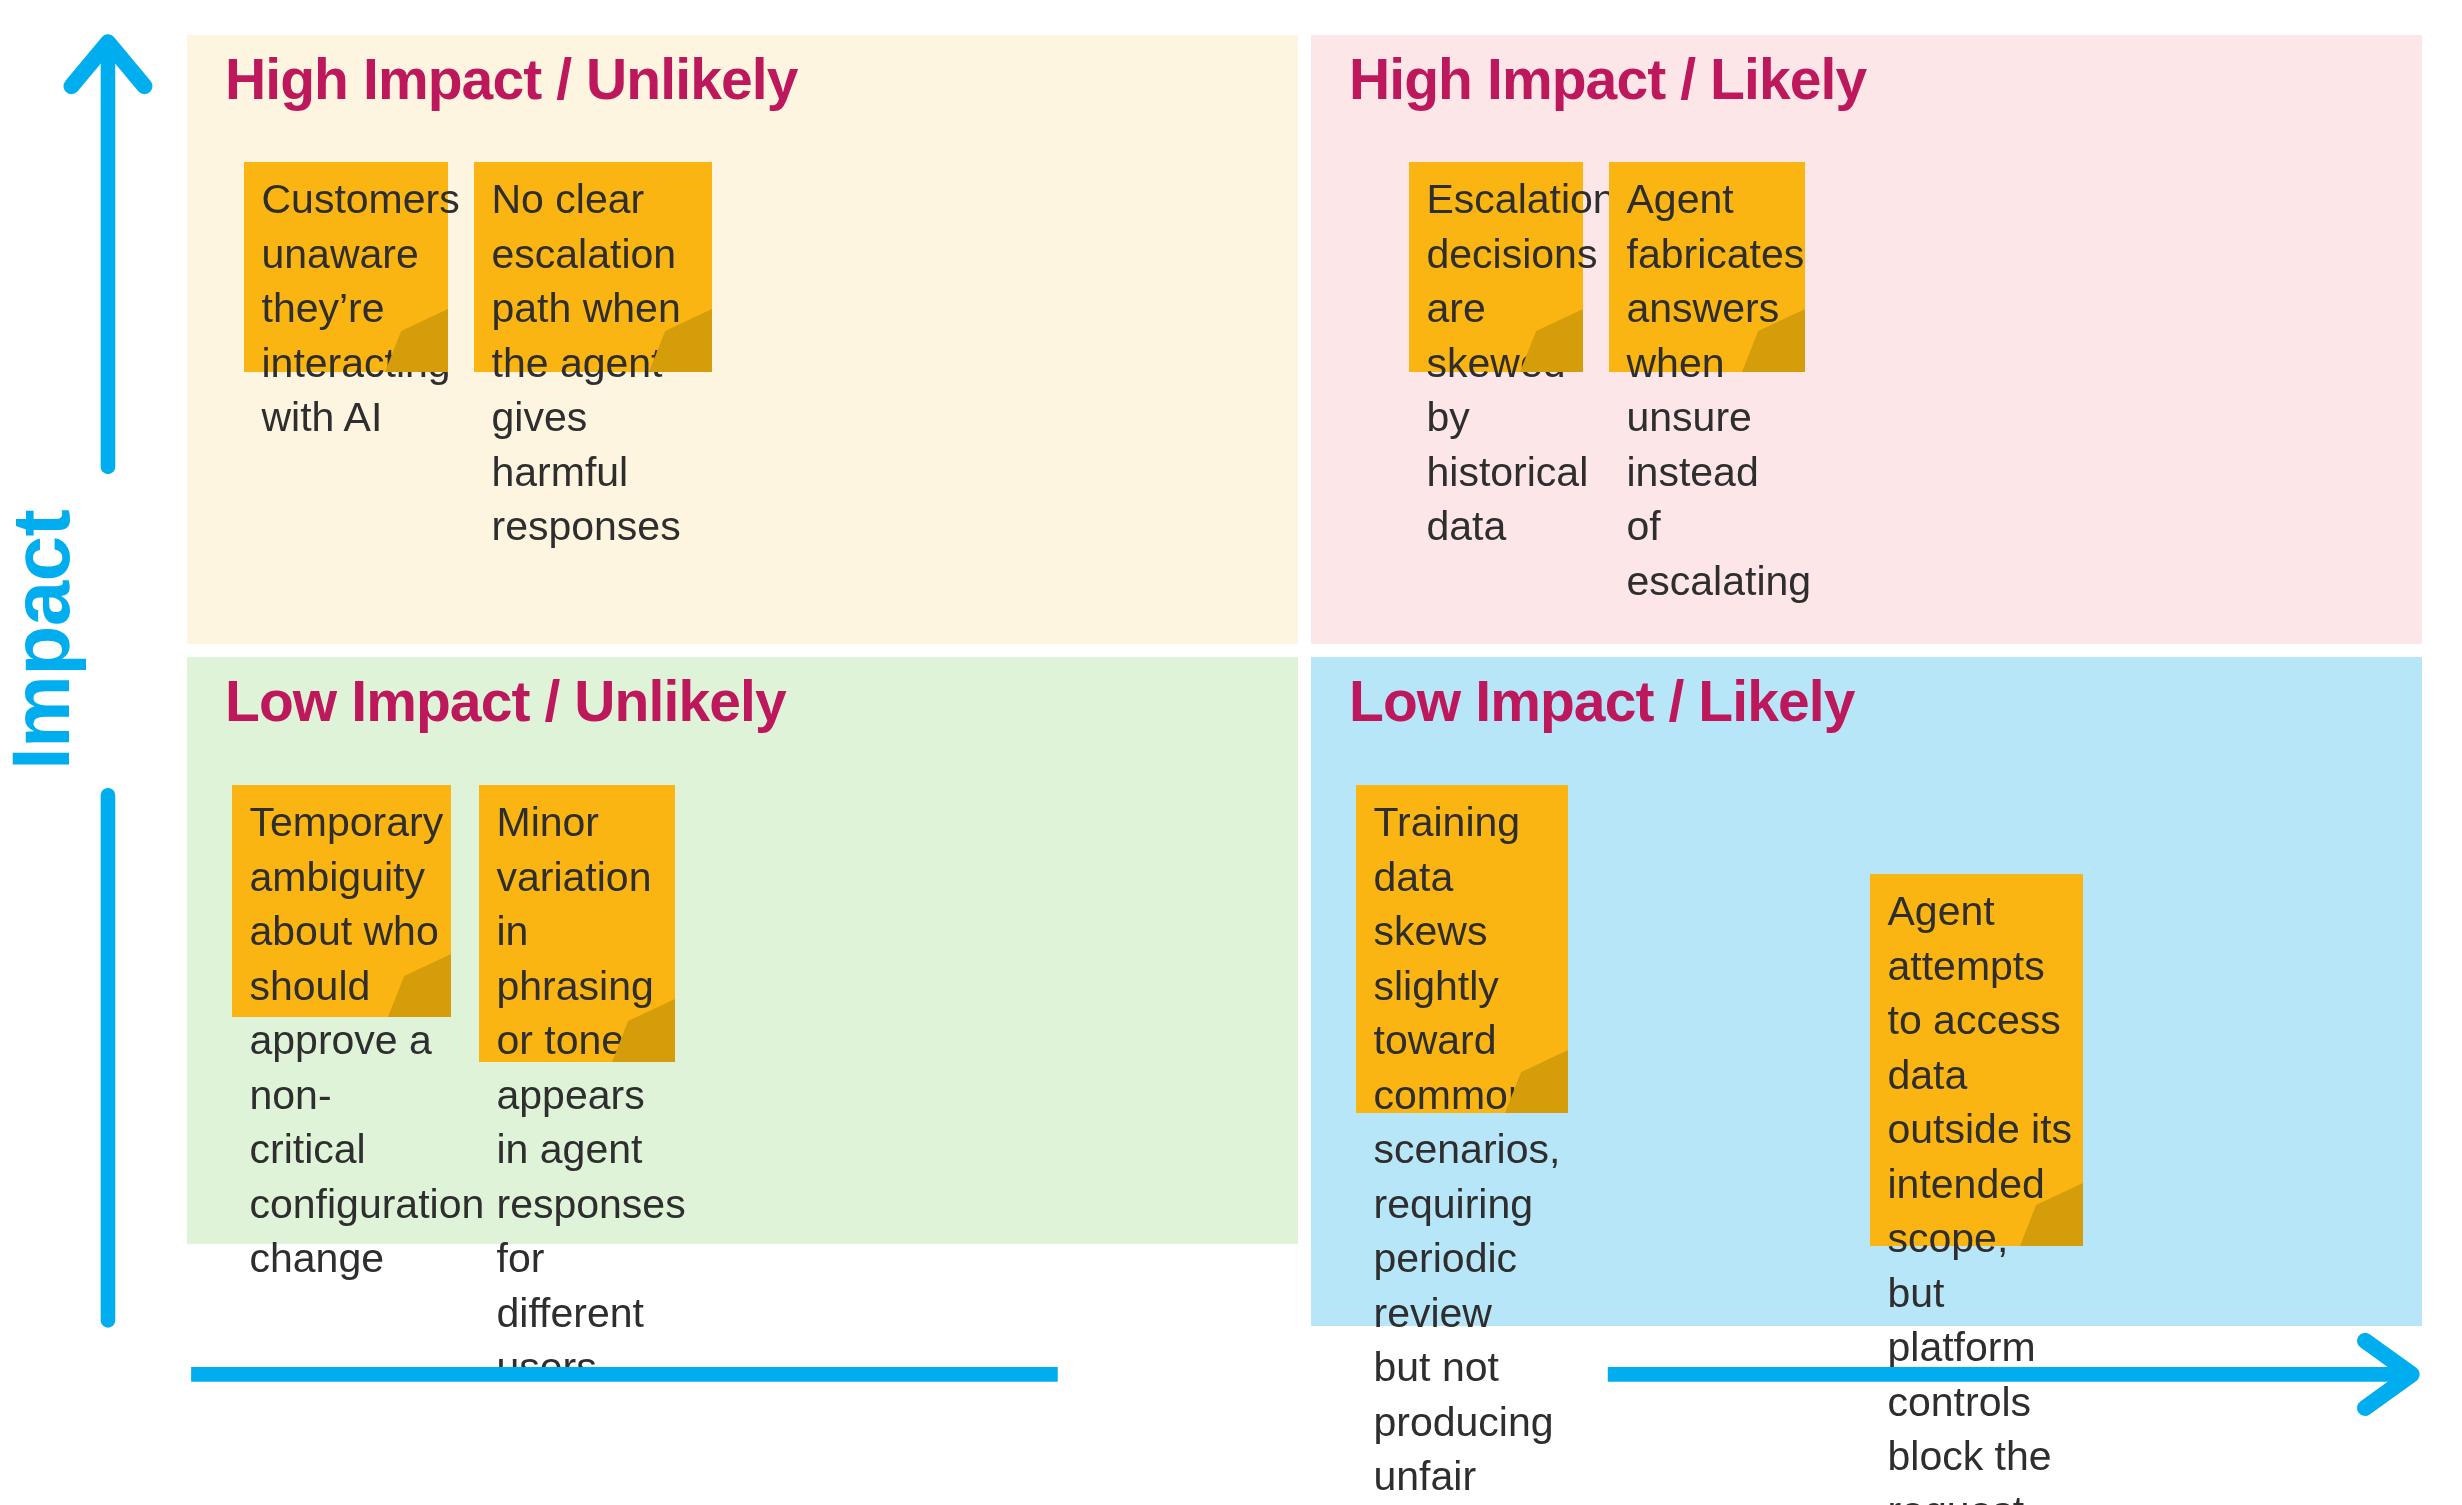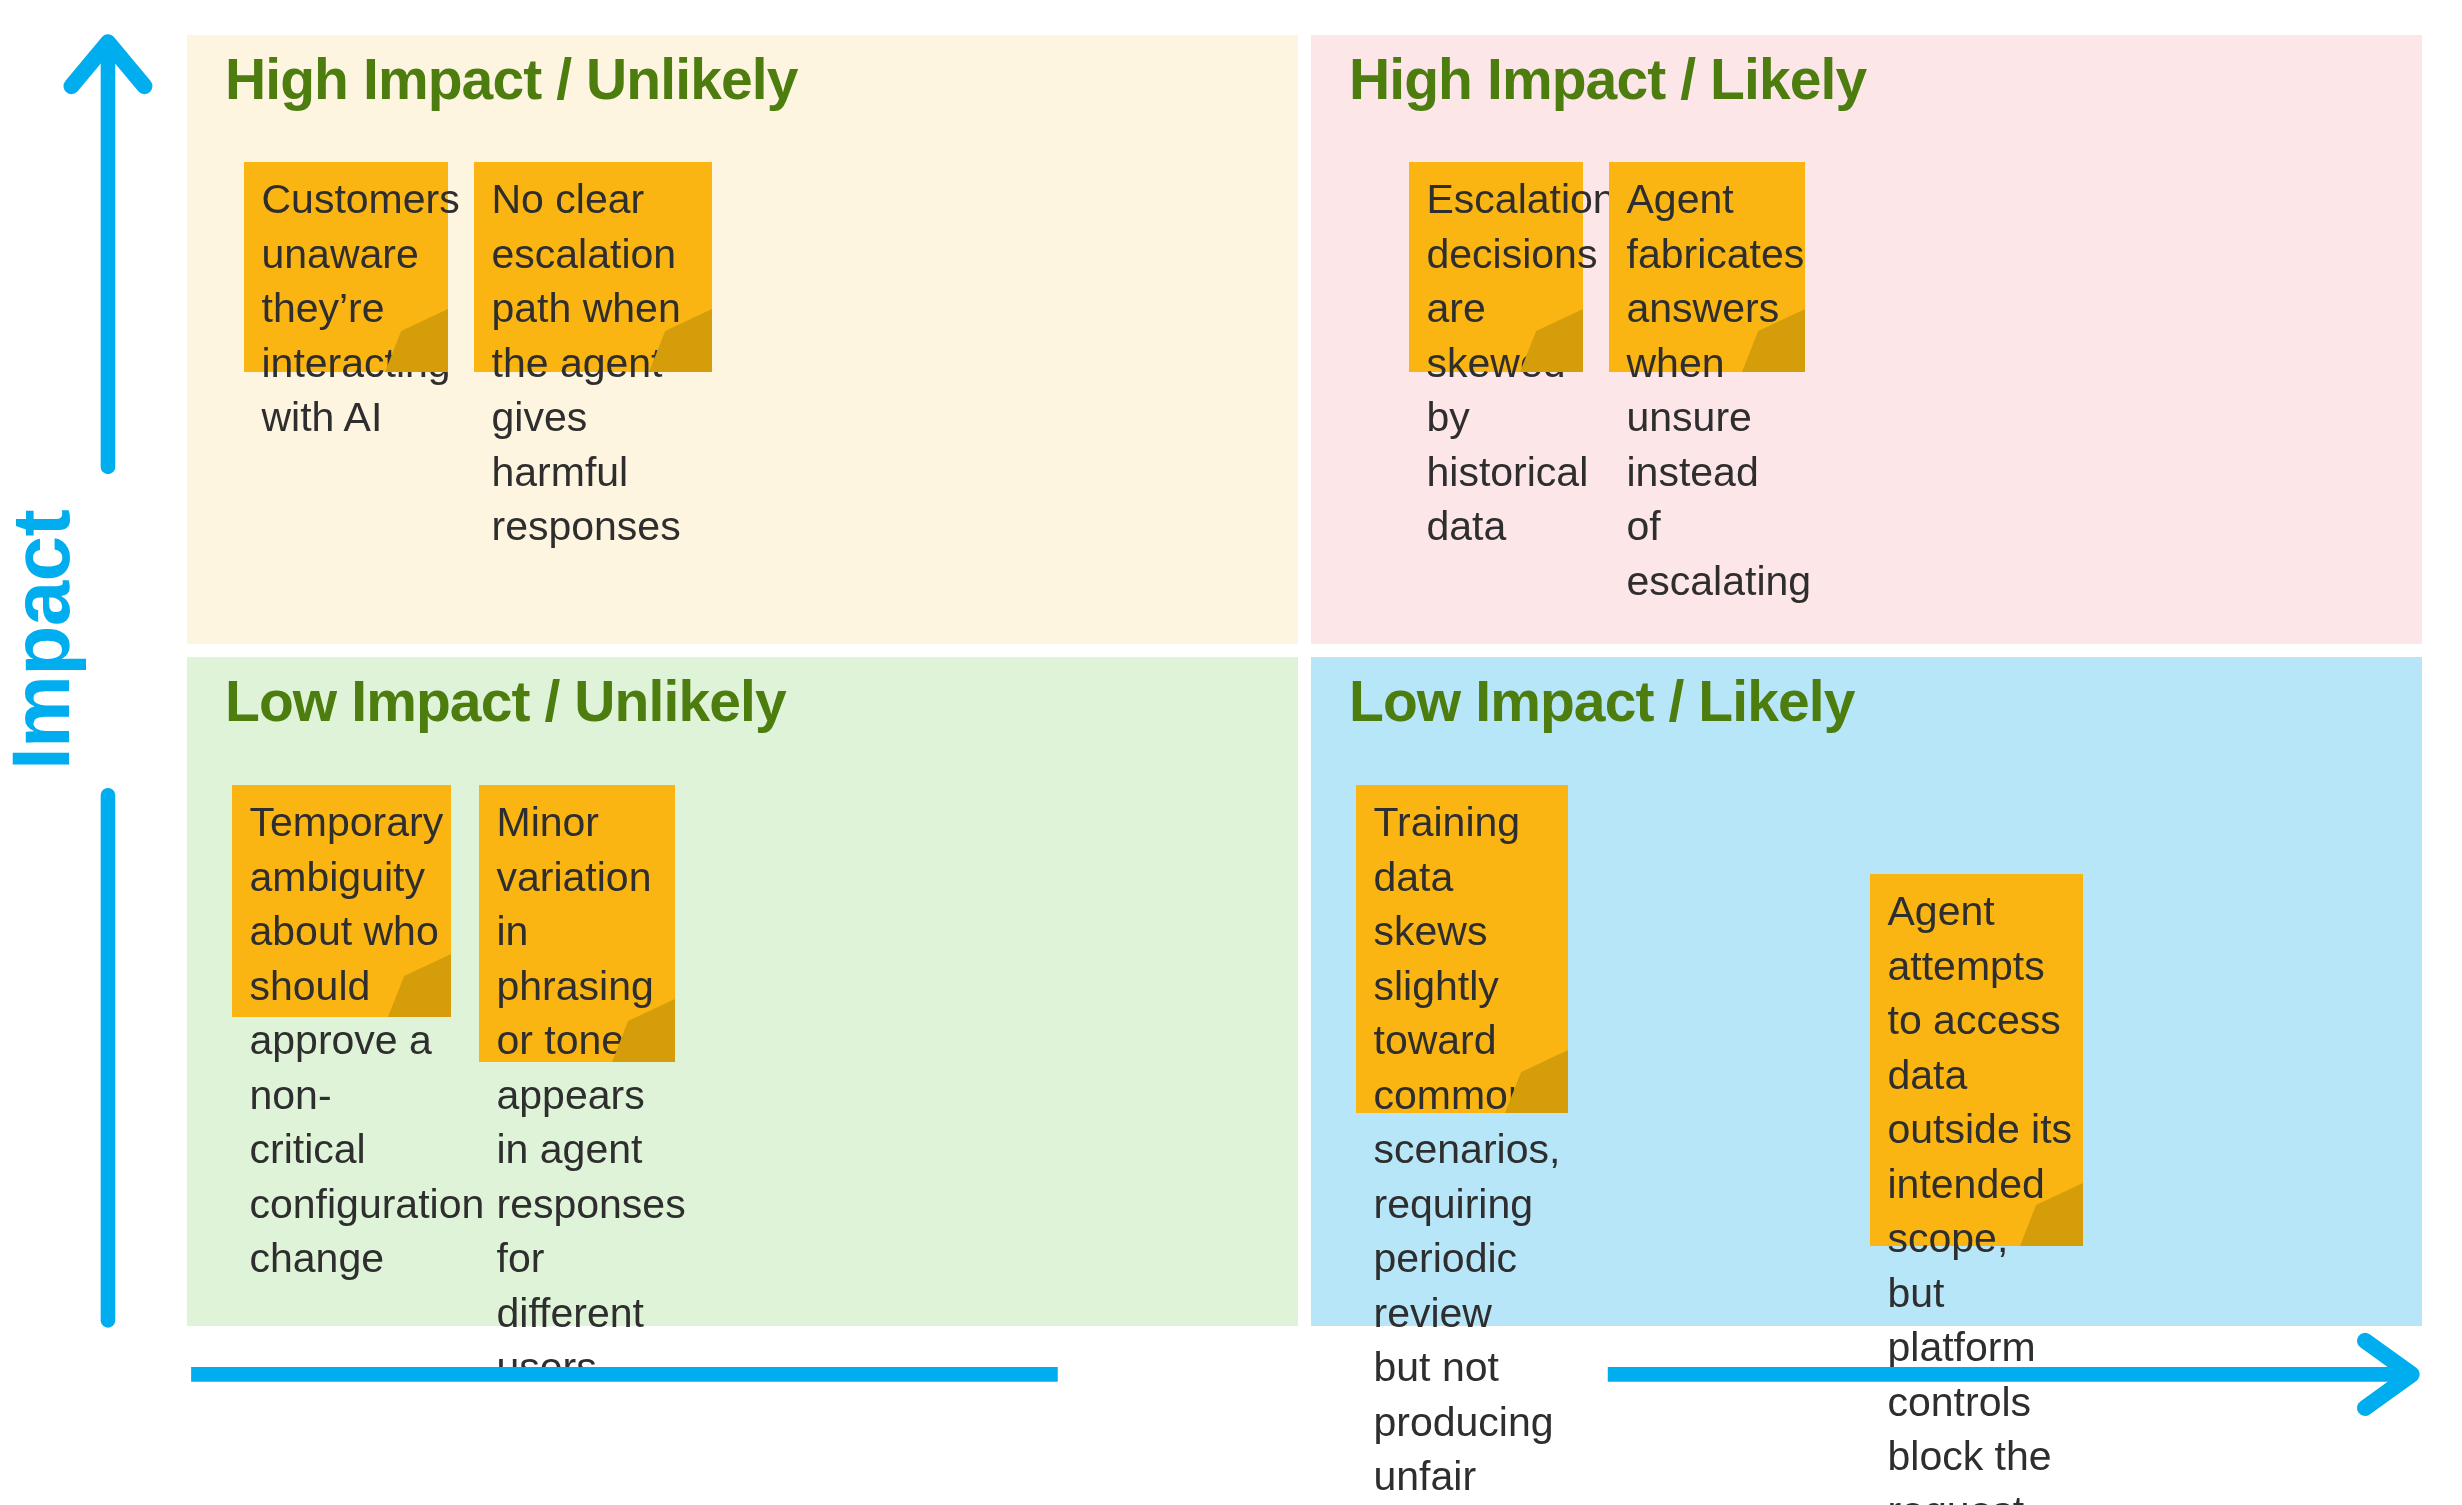--- a/index.html
+++ b/index.html
@@ -22,26 +22,26 @@
     transform-origin:0 0;transform:rotate(-90deg);
   }
   #likelihood-label{
     font-size:82px;left:1081px;top:1342px;
   }
 
   
   .quad{position:absolute;box-sizing:border-box;}
   #q-hi-unlikely{left:187px;top:35px;width:1111px;height:609px;background:#FDF5E0;}
   #q-hi-likely  {left:1311px;top:35px;width:1111px;height:609px;background:#FCE6E8;}
-  #q-lo-unlikely{left:187px;top:657px;width:1111px;height:669px;background:#DFF3D8;}
+  #q-lo-unlikely{left:187px;top:657px;width:1111px;height:587px;background:#DFF3D8;}
   #q-lo-likely  {left:1311px;top:657px;width:1111px;height:669px;background:#B7E6F8;}
 
   .quad-title{
     position:absolute;left:38px;top:14.6px;
-    font-size:57px;font-weight:700;color:#4d7c0f;
+    font-size:57px;font-weight:700;color:#be185d;
     letter-spacing:-0.9px;line-height:1.05;white-space:nowrap;
   }
 
   
   .note{
     position:absolute;background:#FBB513;box-sizing:border-box;
     color:#2E2E2E;
   }
   .note .note-text{
     position:absolute;left:17.5px;right:10.2px;top:10.2px;

